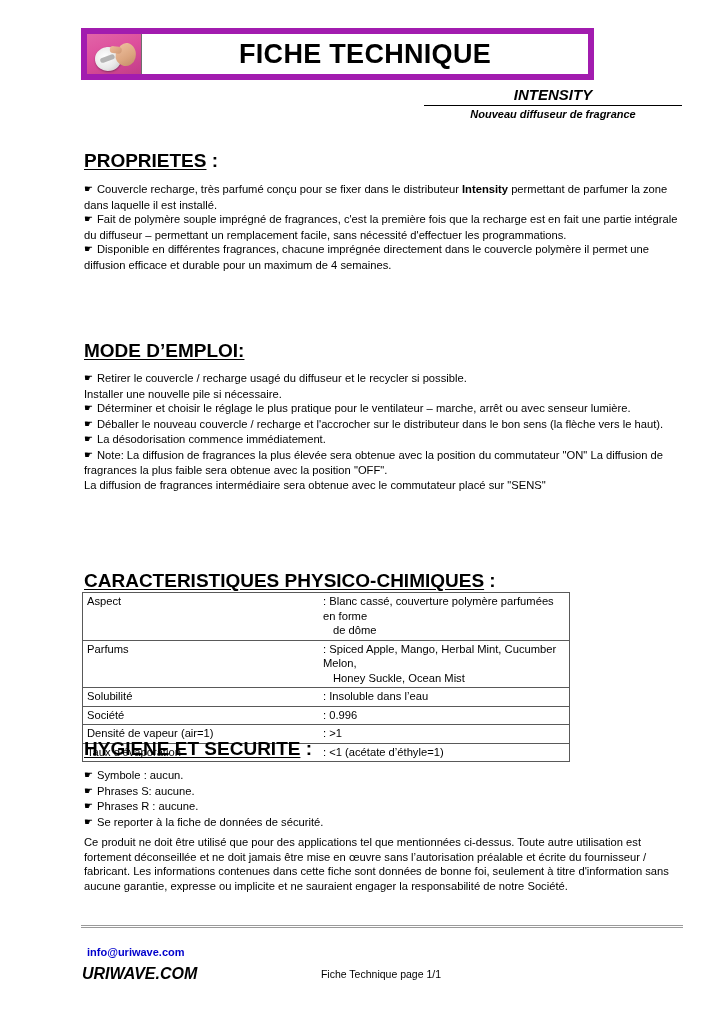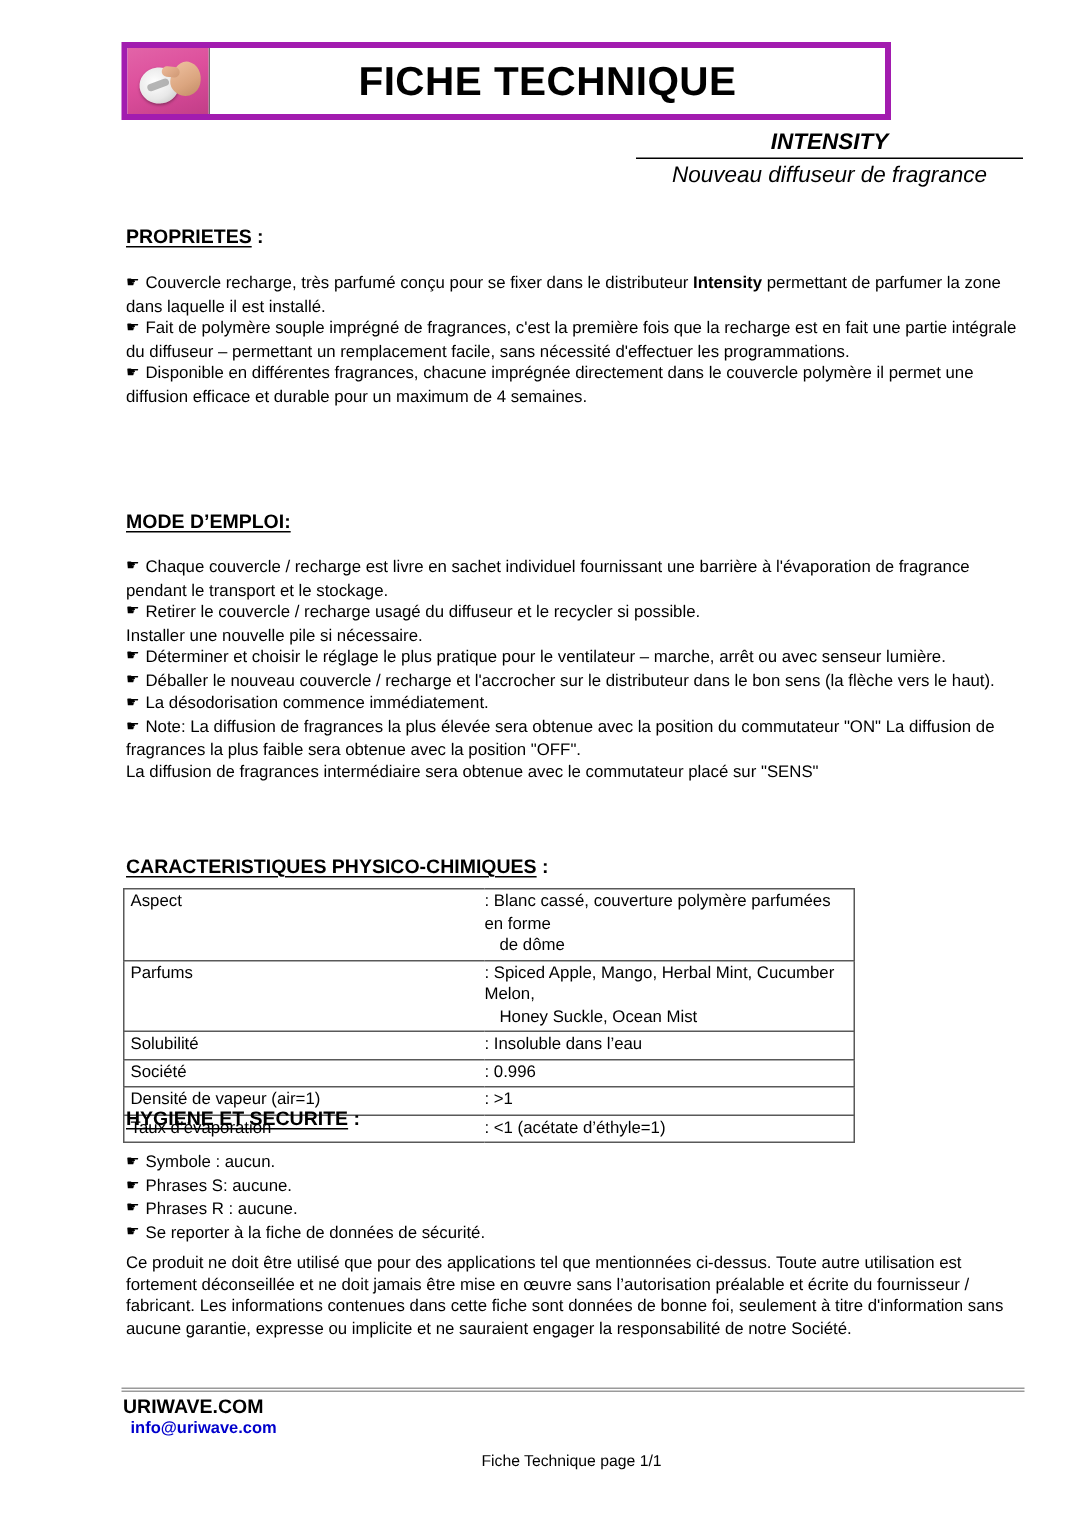--- a/index.html
+++ b/index.html
@@ -23,21 +23,21 @@
     height: 1024px;
   }
 
   
   .header-box {
     position: absolute;
     left: 81px;
     top: 28px;
     width: 513px;
     height: 52px;
-    border: 4px solid #a21caf;
+    border: 6px solid #a21caf;
     box-sizing: border-box;
     display: flex;
     align-items: stretch;
     text-align: center;
   }
   .header-photo {
     width: 54px;
     height: 100%;
     position: relative;
     overflow: hidden;
@@ -107,31 +107,31 @@
   }
   .brand-name {
     font-size: 15px;
     font-weight: bold;
     font-style: italic;
     line-height: 1.15;
     padding-bottom: 2px;
     border-bottom: 1px solid #000;
   }
   .brand-sub {
-    font-size: 15px;
-    font-weight: normal;
+    font-size: 11px;
+    font-weight: bold;
     font-style: italic;
     padding-top: 2px;
     line-height: 1.2;
   }
 
   
   .section-title {
     position: absolute;
-    font-size: 13px;
+    font-size: 19px;
     font-weight: bold;
     line-height: 1.1;
     white-space: nowrap;
   }
   .section-title .u {
     text-decoration: underline;
     text-underline-offset: 2px;
   }
 
   .body-text {
@@ -180,24 +180,25 @@
     top: 925px;
     width: 602px;
     height: 3px;
     border-top: 1px solid #9a9a9a;
     border-bottom: 1px solid #9a9a9a;
     box-sizing: border-box;
   }
   .foot-brand {
     position: absolute;
     left: 82px;
-    top: 930px;
-    font-size: 13px;
+    top: 964px;
+    font-size: 16px;
     font-weight: bold;
     line-height: 1.2;
+    font-style: italic;
   }
   .foot-mail {
     position: absolute;
     left: 87px;
     top: 946px;
     font-size: 11px;
     font-weight: bold;
     color: #0000cc;
     line-height: 1.2;
     cursor: pointer;
@@ -247,23 +248,20 @@
       <span class="bullet">☛</span><span>Disponible en différentes fragrances, chacune imprégnée directement dans le couvercle polymère il permet une diffusion  efficace et durable pour un maximum de 4 semaines.</span>
     </p>
   </div>
 
   <div class="section-title" style="left:84px; top:341px;">
     <span class="u">MODE D’EMPLOI:</span>
   </div>
 
   <div class="body-text" style="top:371px;">
     <p>
-      <span class="bullet">☛</span><span>Chaque couvercle / recharge est livre en sachet individuel  fournissant une barrière à l'évaporation de fragrance  pendant le transport et le stockage.</span>
-    </p>
-    <p>
       <span class="bullet">☛</span><span>Retirer le couvercle / recharge  usagé du diffuseur et le recycler si possible.</span>
     </p>
     <p>Installer une nouvelle pile si nécessaire.</p>
     <p>
       <span class="bullet">☛</span><span>Déterminer et choisir le réglage le plus pratique pour le ventilateur – marche, arrêt ou avec senseur lumière.</span>
     </p>
     <p>
       <span class="bullet">☛</span><span>Déballer le nouveau  couvercle / recharge  et l'accrocher sur le distributeur dans le bon sens (la flèche vers le haut).</span>
     </p>
     <p>

